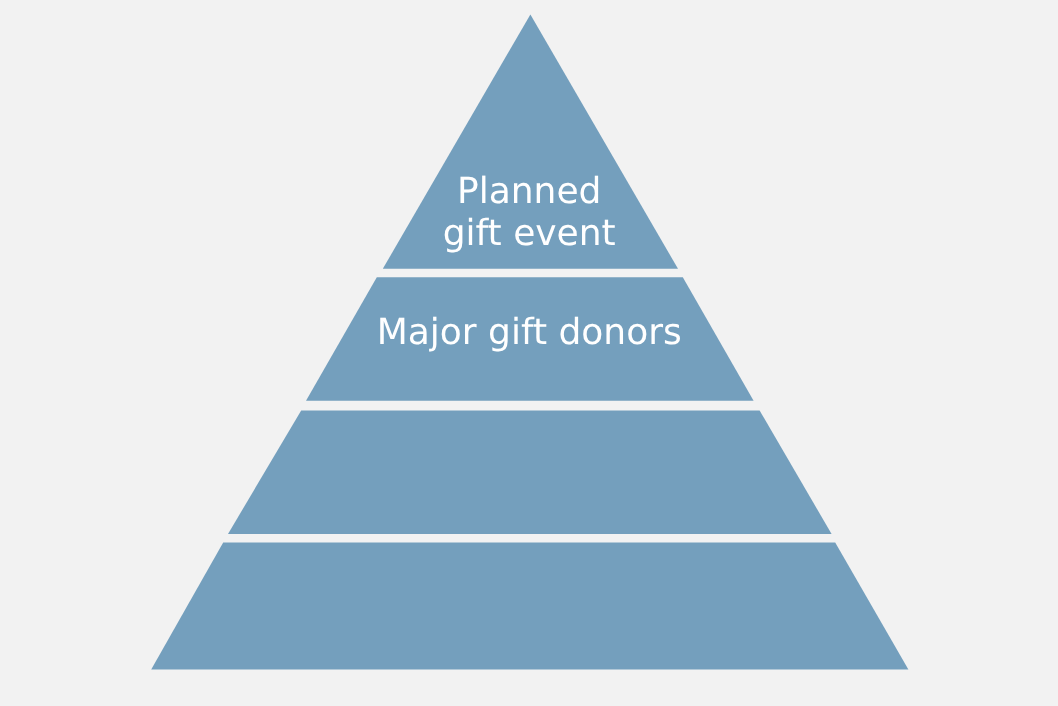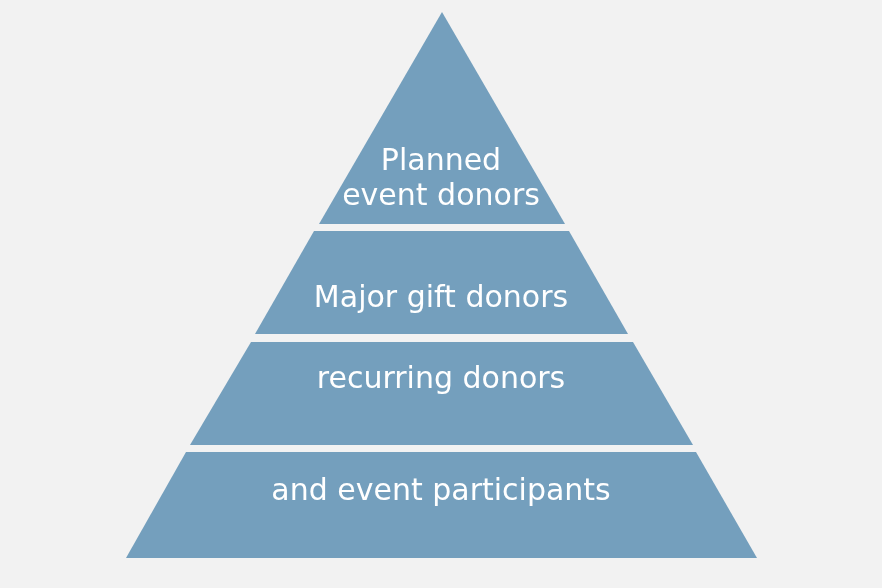--- a/index.html
+++ b/index.html
@@ -13,23 +13,21 @@
 <svg class="pyr" width="882" height="588">
 
   <polygon fill="#749fbd" points="442,12 565,224 319,224"></polygon>
   <polygon fill="#749fbd" points="314,231 569,231 628,334 255,334"></polygon>
   <polygon fill="#749fbd" points="251,342 633,342 693,445 190,445"></polygon>
   <polygon fill="#749fbd" points="186,452 696,452 757,558 126,558"></polygon>
 </svg>
 
 <div class="label" style="top:142px;">
   <div>Planned</div>
-  <div>event donors</div>
+  <div>gift event</div>
 </div>
-<div class="label" style="top:279px;">
+<div class="label" style="top:260px;">
   <div>Major gift donors</div>
 </div>
 <div class="label" style="top:360px;">
-  <div>recurring donors</div>
 </div>
 <div class="label" style="top:472px;">
-  <div>and event participants</div>
 </div>
 
 </body></html>

